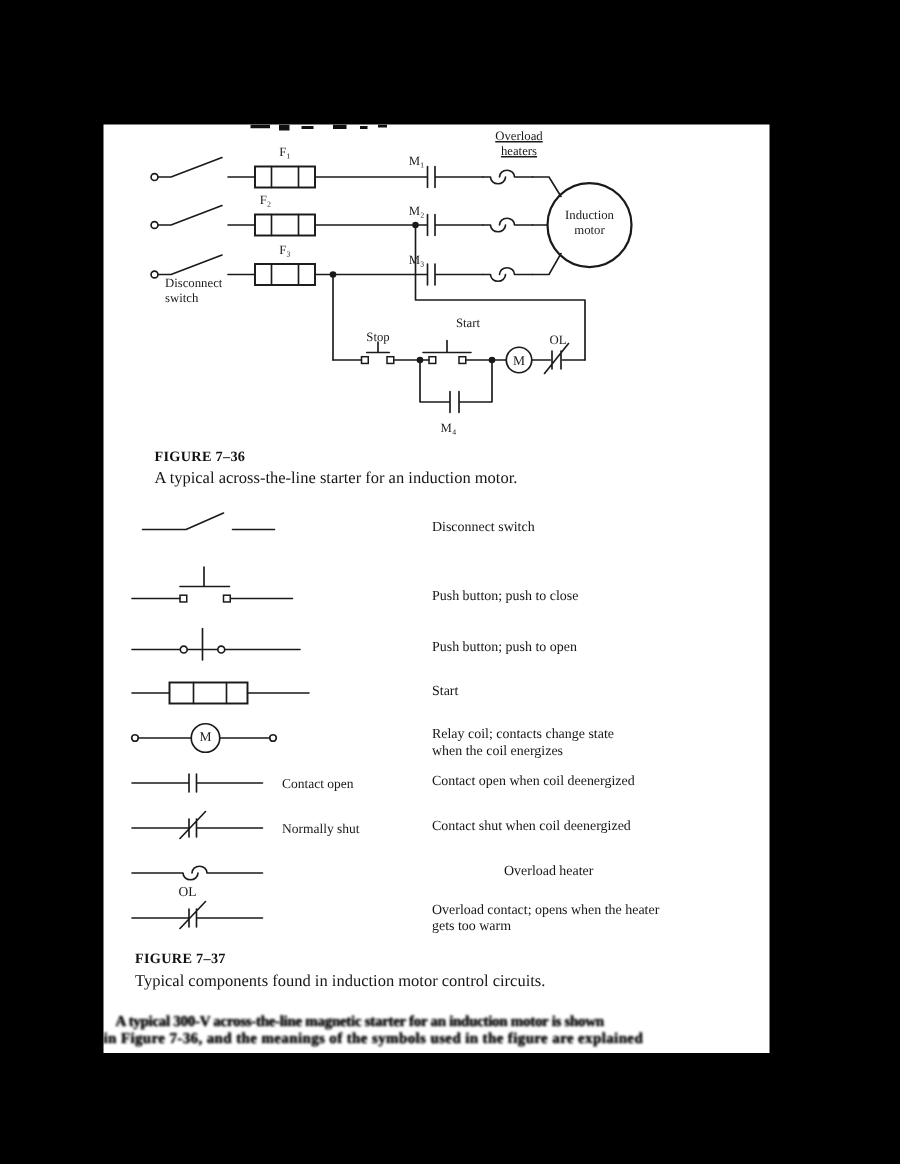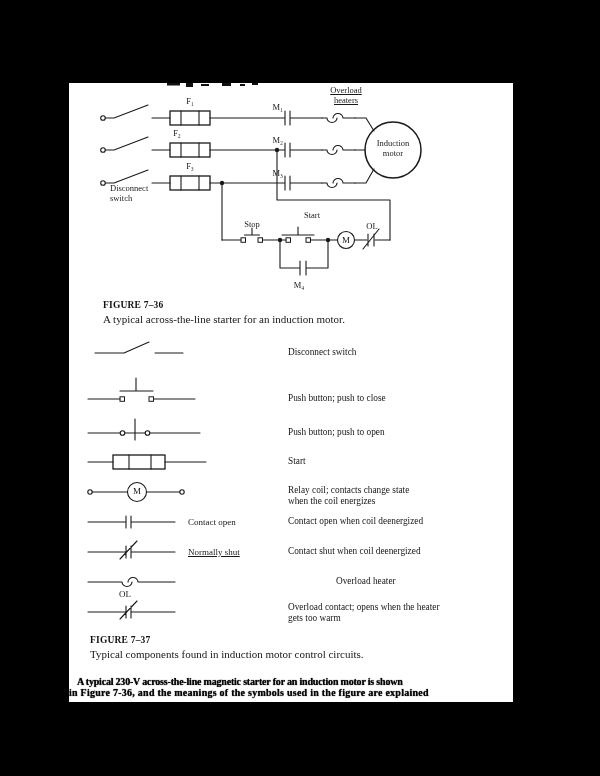--- a/index.html
+++ b/index.html
@@ -169,21 +169,21 @@
   <div class="lbl c" style="left:227px;top:127px;width:32px;">Start</div>
   <div class="lbl c" style="left:293px;top:138px;width:20px;">OL</div>
   <div class="lbl c" style="left:269px;top:151.5px;width:16px;font-size:9px;">M</div>
   <div class="lbl c" style="left:219px;top:197px;width:22px;">M₄</div>
 
   <div class="cap-title" style="left:34px;top:217px;">FIGURE 7–36</div>
   <div class="cap-text" style="left:34px;top:230px;">A typical across-the-line starter for an induction motor.</div>
 
   <div class="symlbl c" style="left:61px;top:403px;width:14px;text-align:center;">M</div>
   <div class="symlbl" style="left:119px;top:433.5px;">Contact open</div>
-  <div class="symlbl" style="left:119px;top:463.5px;text-decoration:underline;">Normally shut</div>
+  <div class="symlbl" style="left:119px;top:463.5px;">Normally shut</div>
   <div class="symlbl" style="left:48px;top:506px;width:16px;text-align:center;">OL</div>
 
   <div class="desc" style="top:264px;">
       <span>Disconnect switch</span>
     </div>
   <div class="desc" style="top:310px;">
       <span>Push button; push to close</span>
     </div>
   <div class="desc" style="top:344px;">
       <span>Push button; push to open</span>
@@ -205,16 +205,16 @@
       <span>Overload heater</span>
     </div>
   <div class="desc" style="top:519px;">
       <span>Overload contact; opens when the heater</span>
       <span>gets too warm</span>
     </div>
 
   <div class="cap-title" style="left:21px;top:552px;">FIGURE 7–37</div>
   <div class="cap-text" style="left:21px;top:565px;">Typical components found in induction motor control circuits.</div>
 
-  <div class="blurline" style="left:8px;top:593px;">A typical 230-V across-the-line magnetic starter for an induction motor is shown</div>
+  <div class="blurline" style="left:8px;top:593px;">A typical 300-V across-the-line magnetic starter for an induction motor is shown</div>
   <div class="blurline" style="left:0px;top:604px;letter-spacing:.25px;">in Figure 7-36, and the meanings of the symbols used in the figure are explained</div>
 
 </div>
 
 </body></html>

